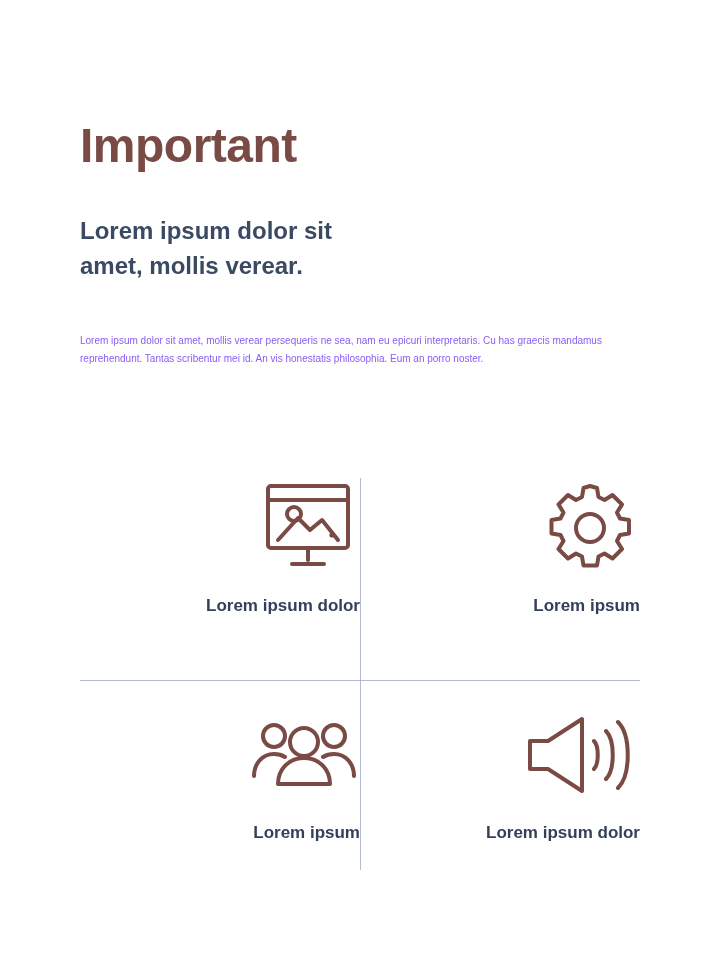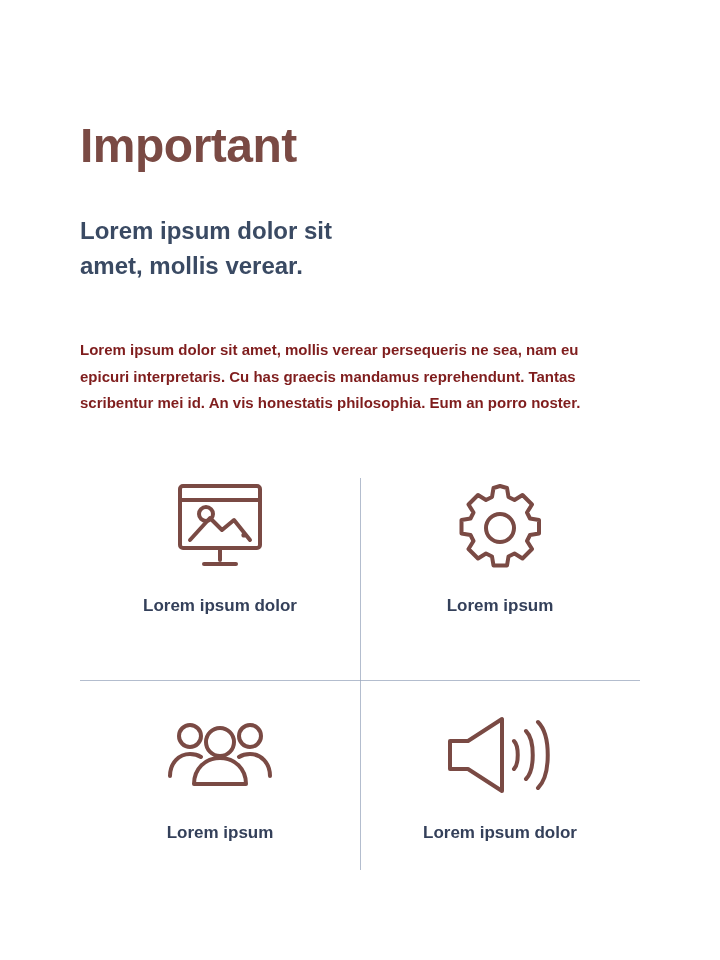--- a/index.html
+++ b/index.html
@@ -43,42 +43,42 @@
     line-height: 1.45;
     color: #3a4a63;
     white-space: pre-line;
   }
 
   .body-copy {
     position: absolute;
     left: 80px;
     top: 322px;
     width: 545px;
-    font-size: 15px;
+    font-size: 10px;
     line-height: 1.78;
-    color: #7f1d1d;
-    font-weight: 700;
+    color: #8b5cf6;
+    font-weight: 400;
   }
 
   
   .grid {
     position: absolute;
     left: 80px;
     top: 470px;
     width: 560px;
     height: 405px;
     display: grid;
     grid-template-columns: 1fr 1fr;
     grid-template-rows: 1fr 1fr;
   }
   .grid-cell {
     position: relative;
     display: flex;
     flex-direction: column;
-    align-items: center;
+    align-items: flex-end;
     justify-content: flex-start;
     padding-top: 8px;
   }
   .grid-cell.r2 { padding-top: 32px; }
 
   .cell-icon {
     height: 100px;
     display: flex;
     align-items: center;
     justify-content: center;

